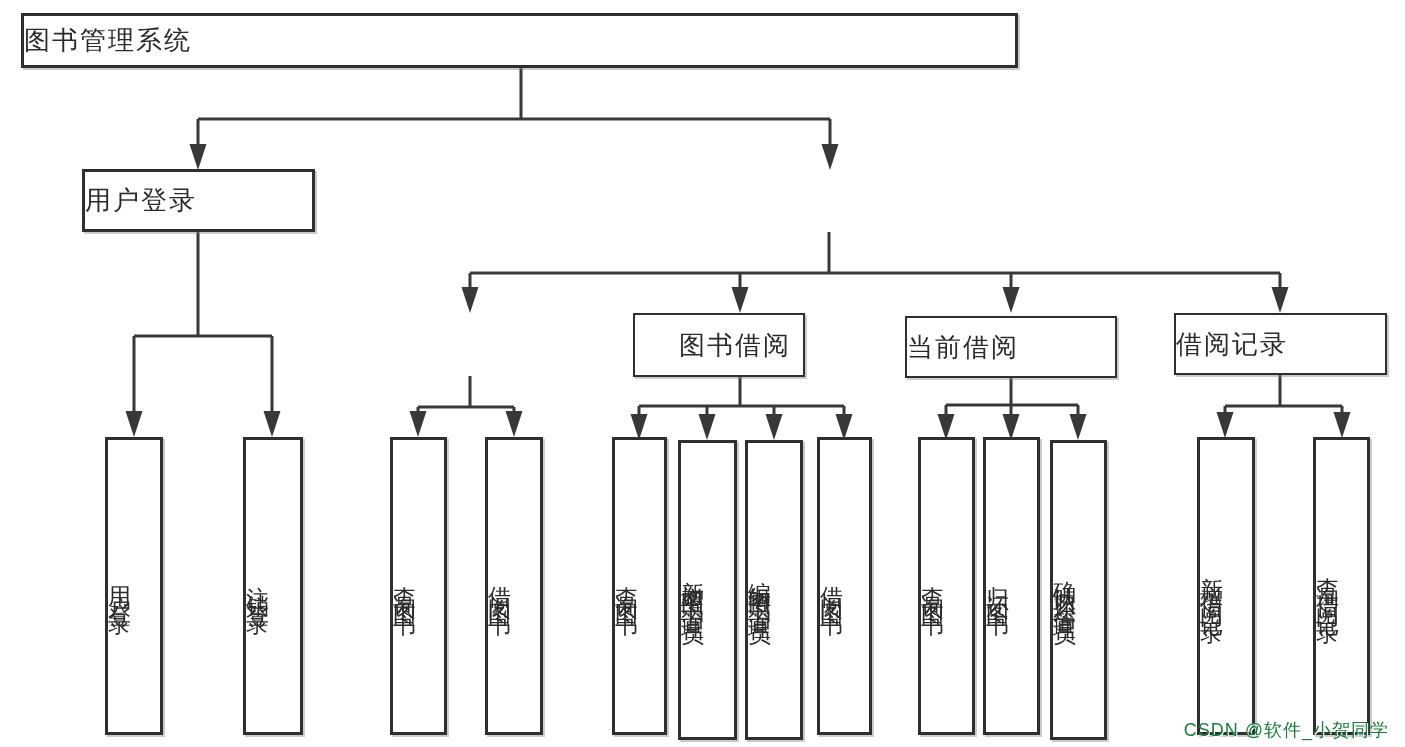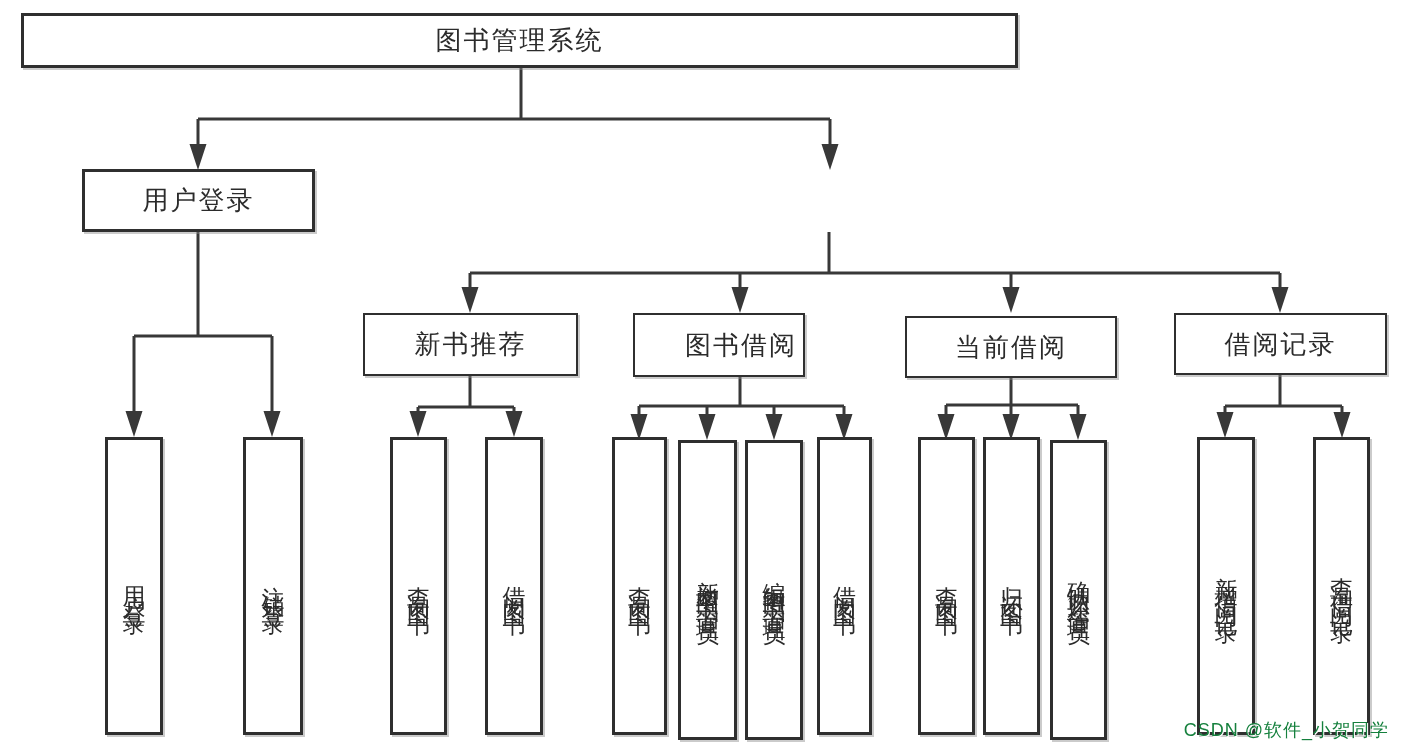--- a/index.html
+++ b/index.html
@@ -4,21 +4,21 @@
 <style>
   html, body { margin:0; padding:0; background:#ffffff; }
   .canvas {
     position:relative; width:1405px; height:747px; background:#ffffff;
     font-family:"Liberation Sans","DejaVu Sans",sans-serif; overflow:hidden;
     color:#2b2b2b;
   }
   svg.connectors { position:absolute; left:0; top:0; pointer-events:none; }
   .node {
     position:absolute; background:#ffffff; border:3px solid #2f2f2f;
-    box-sizing:border-box; display:flex; align-items:center; justify-content:center;
+    box-sizing:border-box; display:flex; align-items:center; 
     box-shadow:2px 2px 0 rgba(140,140,140,0.45);
   }
   .node.thin { border-width:2px; }
   .hlabel { font-size:26px; letter-spacing:2px; white-space:nowrap; }
   .vlabel {
     writing-mode:vertical-rl; font-size:23px; letter-spacing:9px;
     line-height:1; white-space:nowrap;
   }
   .vlabel.tight { letter-spacing:6px; }
   .watermark {
@@ -78,23 +78,20 @@
   </svg>
 
   <div class="node" style="left:21px; top:13px; width:997px; height:55px;">
     <span class="hlabel">图书管理系统</span>
   </div>
 
   <div class="node" style="left:82px; top:169px; width:233px; height:63px;">
     <span class="hlabel">用户登录</span>
   </div>
 
-  <div class="node thin" style="left:363px; top:313px; width:215px; height:63px;">
-    <span class="hlabel">新书推荐</span>
-  </div>
   <div class="node thin" style="left:633px; top:313px; width:172px; height:64px;padding-left:44px;">
     <span class="hlabel">图书借阅</span>
   </div>
   <div class="node thin" style="left:905px; top:316px; width:212px; height:62px;">
     <span class="hlabel">当前借阅</span>
   </div>
   <div class="node thin" style="left:1174px; top:313px; width:213px; height:62px;">
     <span class="hlabel">借阅记录</span>
   </div>
 

